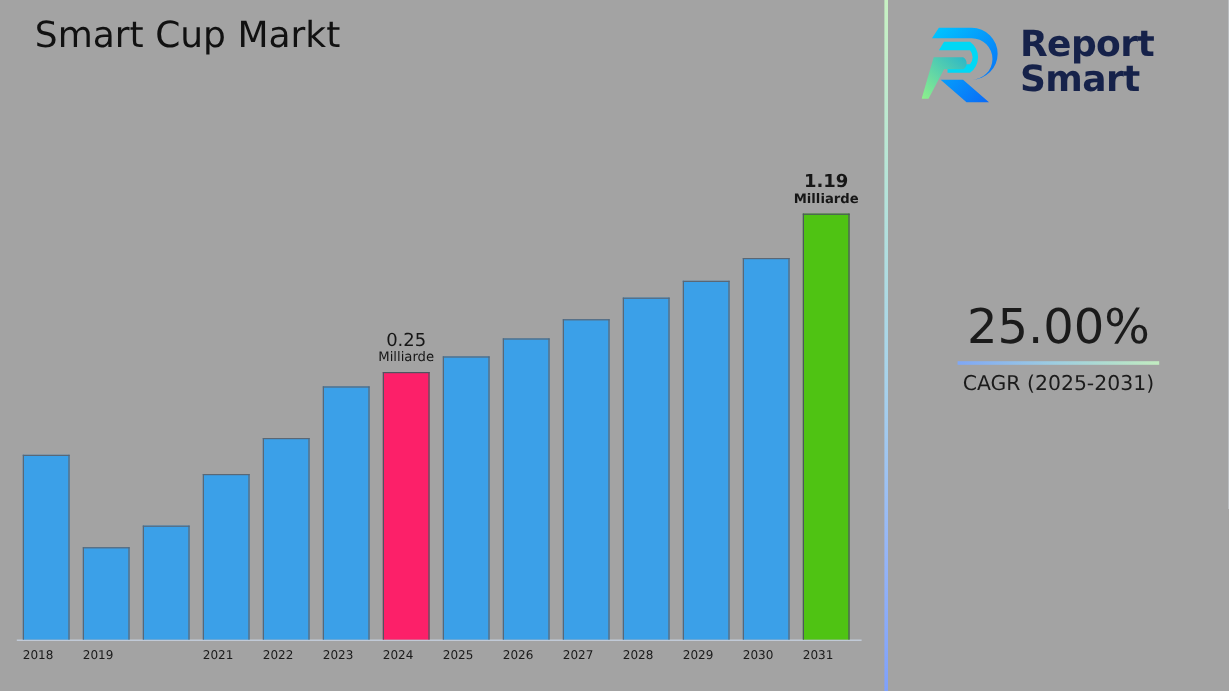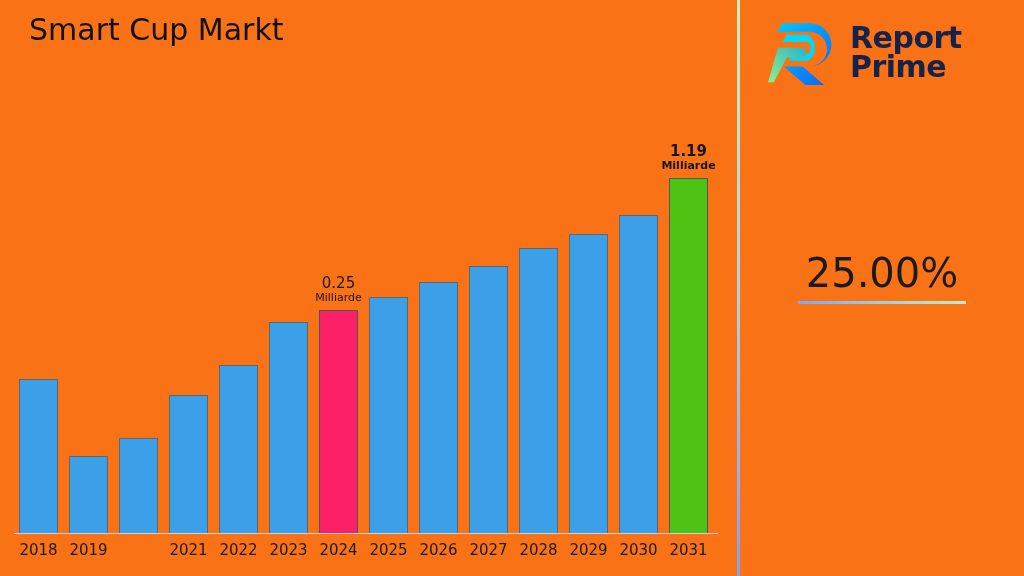--- a/index.html
+++ b/index.html
@@ -5,21 +5,21 @@
   * { box-sizing: border-box; margin: 0; padding: 0; }
   html, body {
     width: 1024px; height: 576px;
     background: #eaf1fb;
     font-family: "DejaVu Sans", sans-serif;
     overflow: hidden;
   }
   #root {
     position: relative;
     width: 1024px; height: 576px;
-    background: #f97316;
+    background: #a3a3a3;
   }
 
   
   #left-panel {
     position: absolute;
     left: 0; top: 0;
     width: 738px; height: 576px;
   }
   #chart-title {
     position: absolute;
@@ -68,22 +68,22 @@
     color: #161616;
     line-height: 1.12;
   }
   .bar-label .val  { display: block; font-size: 15px; }
   .bar-label .unit { display: block; font-size: 11px; }
 
   .tick-label {
     position: absolute;
     top: 541px;
     width: 39px;
-    text-align: center;
-    font-size: 15px;
+    text-align: left;
+    font-size: 10px;
     color: #1a1a1a;
   }
 
   
   #divider {
     position: absolute;
     left: 737px; top: 0;
     width: 3px; height: 576px;
     background: linear-gradient(to bottom, #c9f5c4 0%, #b6e6dc 28%, #a8d5ee 55%, #95b6fb 80%, #7da0ff 100%);
     opacity: .95;
@@ -238,23 +238,24 @@
 
           <path d="M20 10 H58 A30 30 0 0 1 58 70 H48 L78 96 H52 L22 70 H58 A18 18 0 0 0 58 22 H12 Z" fill="url(#gA)"></path>
 
           <path d="M26 26 H56 A22 22 0 0 1 56 62 H30 L30 52 H56 A12 12 0 0 0 56 36 H20 Z" fill="#00d8f5"></path>
 
           <path d="M14 44 H48 A8 8 0 0 1 48 58 H26 L8 92 H0 L14 44 Z" fill="url(#gB)"></path>
         </svg>
       </span>
       <span id="logo-text">
         <span>Report</span>
-        <span>Prime</span>
+        <span>Smart</span>
       </span>
     </div>
 
     <div id="cagr-block">
       <div id="cagr-value">25.00%</div>
       <div id="cagr-rule"></div>
+      <div id="cagr-caption">CAGR (2025-2031)</div>
     </div>
 
   </div>
 </div>
 
 </body></html>

